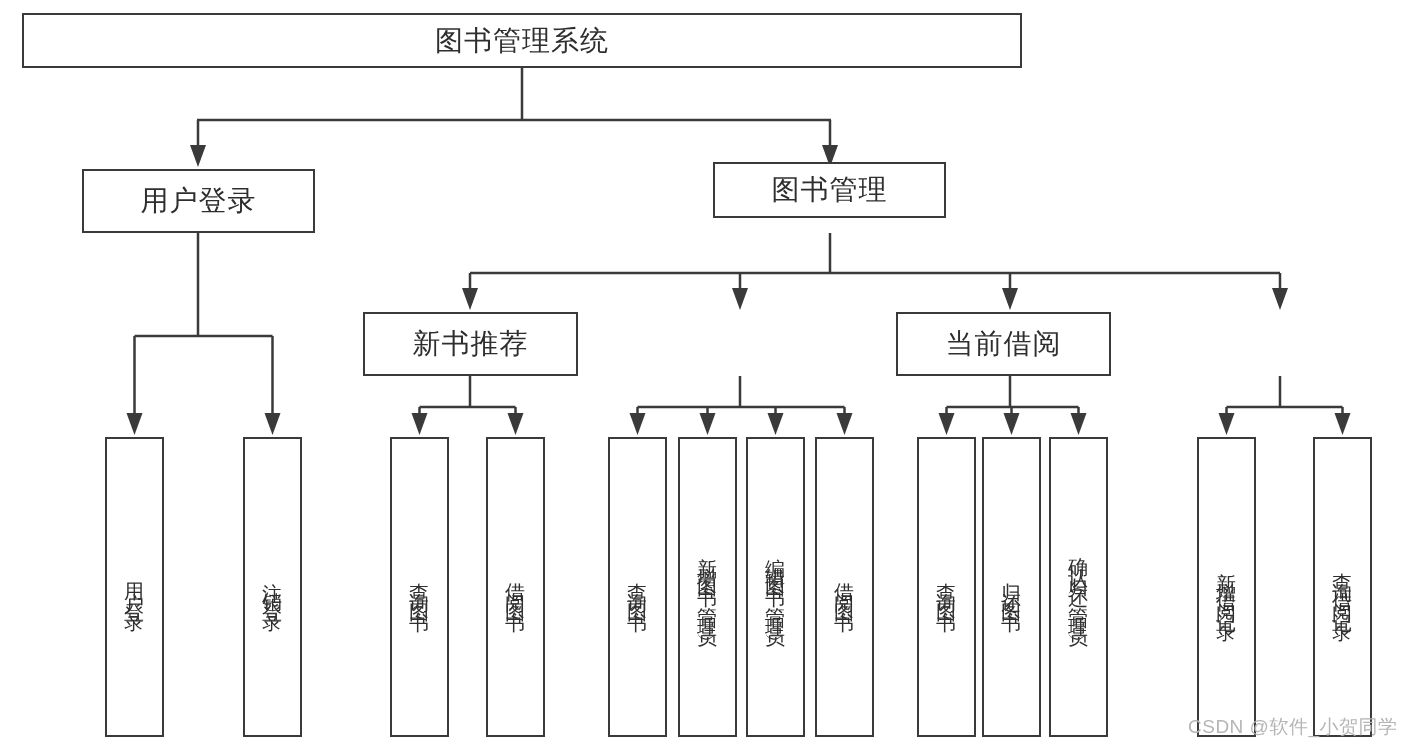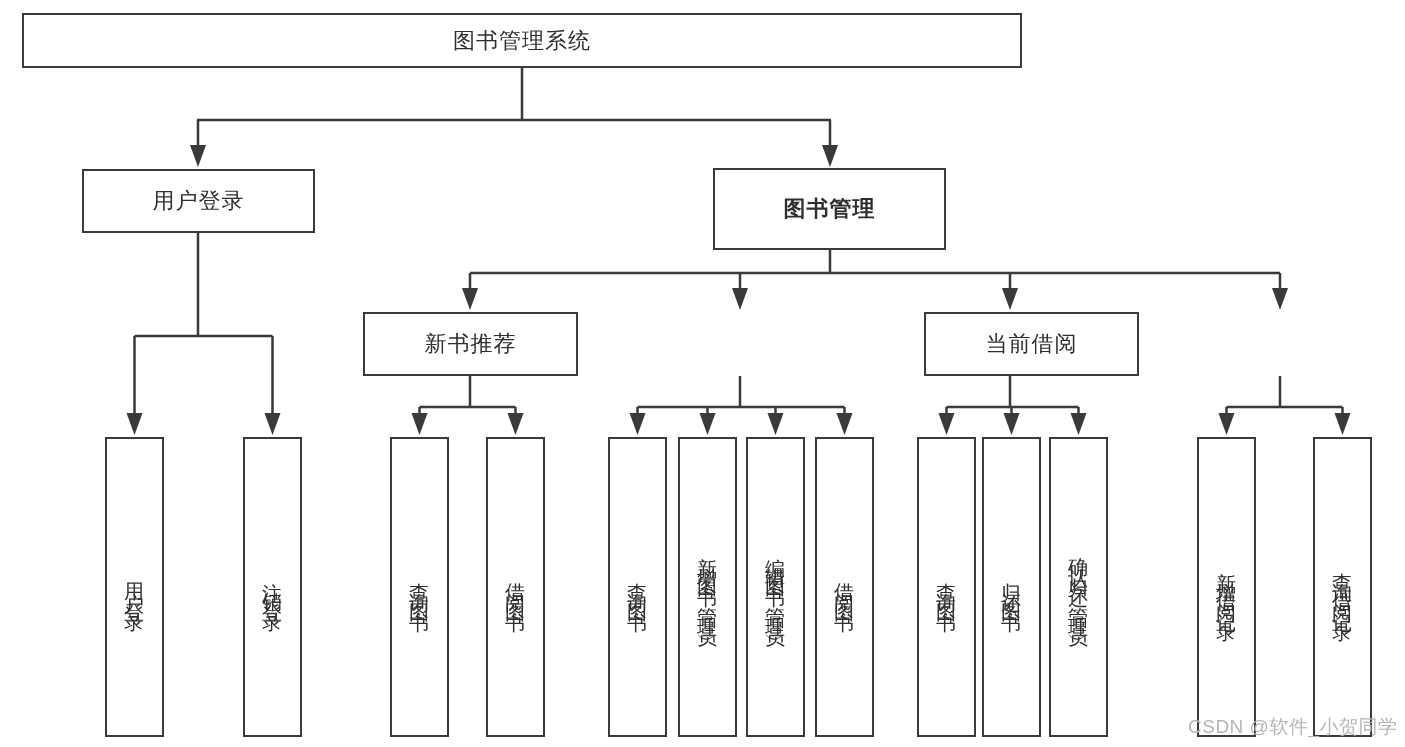--- a/index.html
+++ b/index.html
@@ -21,39 +21,39 @@
     position: absolute;
     box-sizing: border-box;
     border: 2px solid #3a3a3a;
     background: #ffffff;
     display: flex;
     align-items: center;
     justify-content: center;
     color: #2e2e2e;
     z-index: 2;
   }
-  .hbox { font-size: 22px; letter-spacing: 1px; }
+  .hbox { font-size: 28px; letter-spacing: 1px; }
   .vbox { font-size: 20px; }
   .vtext {
     writing-mode: vertical-rl;
     text-orientation: mixed;
     letter-spacing: 10px;
     line-height: 1.1;
     white-space: nowrap;
   }
   
   .n-root  { left: 22px;   top: 13px;  width: 1000px; height: 55px; }
   
   .n-login { left: 82px;   top: 169px; width: 233px;  height: 64px; }
-  .n-mgmt  { left: 713px;  top: 168px; width: 233px;  height: 82px; font-weight: bold; }
+  .n-mgmt  { left: 713px;  top: 162px; width: 233px;  height: 56px; }
   
   .n-l3    { top: 312px; width: 215px; height: 64px; justify-content: center; }
   .n-nb    { left: 363px;  }
   .n-bb    { left: 633px;  }
-  .n-cb    { left: 924px;  }
+  .n-cb    { left: 896px;  }
   .n-br    { left: 1173px; }
   
   .leaf    { top: 437px; width: 59px; height: 300px; }
   .lf-1  { left: 105px;  }
   .lf-2  { left: 243px;  }
   .lf-3  { left: 390px;  }
   .lf-4  { left: 486px;  }
   .lf-5  { left: 608px;  }
   .lf-6  { left: 678px;  }
   .lf-7  { left: 746px;  }

